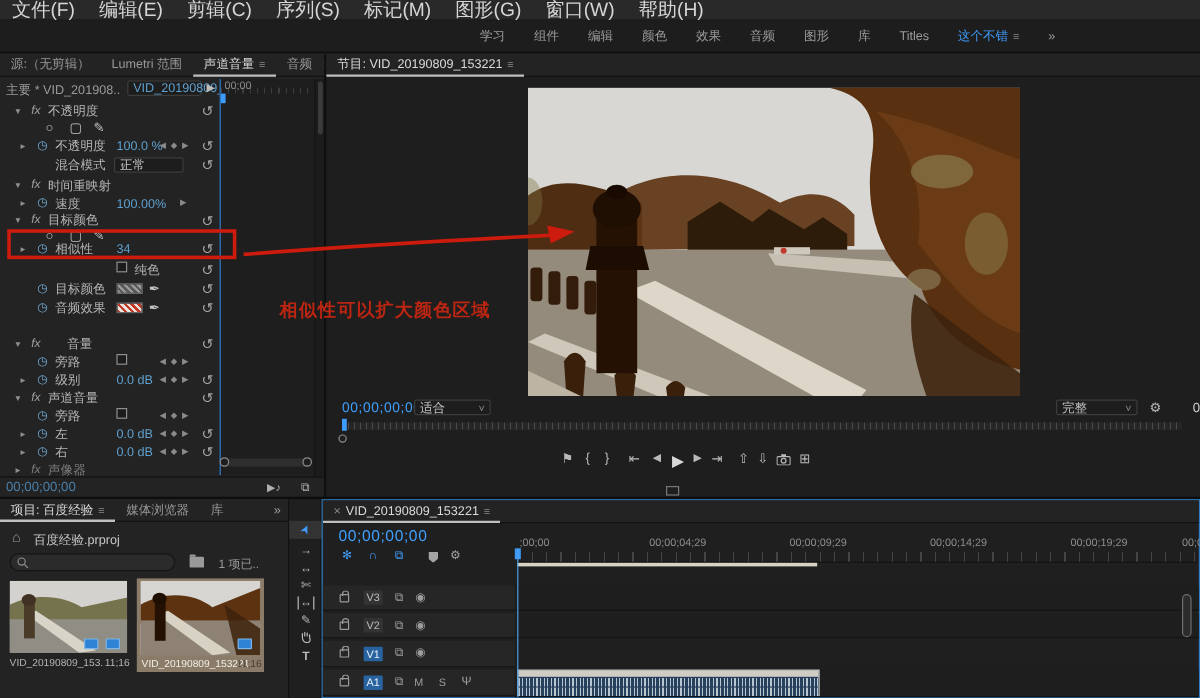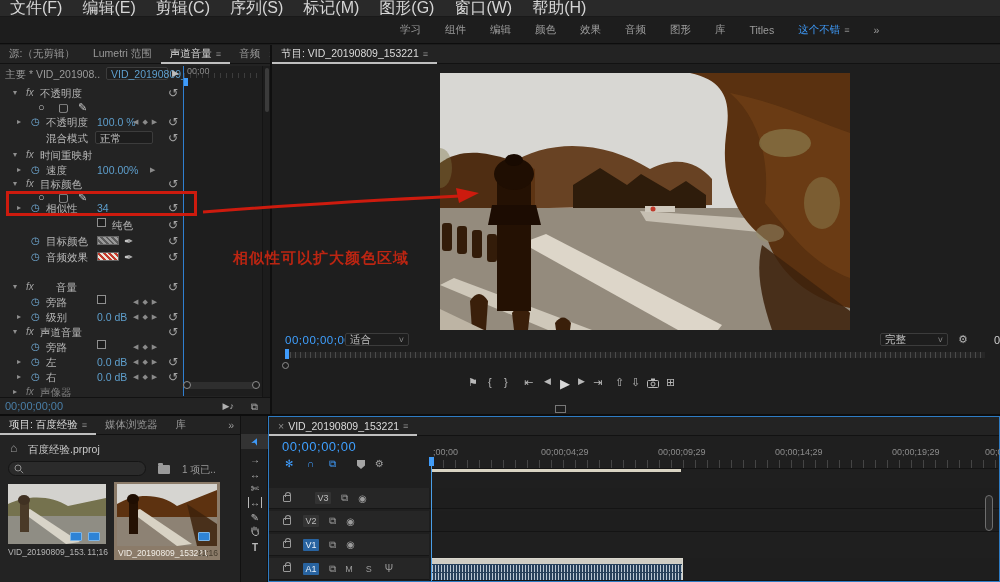--- a/index.html
+++ b/index.html
@@ -451,21 +451,21 @@
     <span class="ruler-lbl" style="left:272px">00;00;04;29</span>
     <span class="ruler-lbl" style="left:389px">00;00;09;29</span>
     <span class="ruler-lbl" style="left:506px">00;00;14;29</span>
     <span class="ruler-lbl" style="left:623px">00;00;19;29</span>
     <span class="ruler-lbl" style="left:716px">00;0</span>
 
     <div class="abs" style="left:162px;top:52px;width:250px;height:3px;background:#d8d3c2"></div>
 
     <div class="trkhead" style="top:71px;height:21px">
       <span class="lock"></span>
-      <span class="trkbadge" style="margin-left:24px">V3</span>
+      <span class="trkbadge" style="margin-left:12px">V3</span>
       <span style="margin-left:10px;font-size:10px">⧉</span>
       <span style="margin-left:10px;font-size:10px">◉</span>
     </div>
     <div class="trow" style="top:71px;height:21px"></div>
 
     <div class="trkhead" style="top:94px;height:21px">
       <span class="lock"></span>
       <span class="trkbadge" style="margin-left:12px">V2</span>
       <span style="margin-left:10px;font-size:10px">⧉</span>
       <span style="margin-left:10px;font-size:10px">◉</span>

